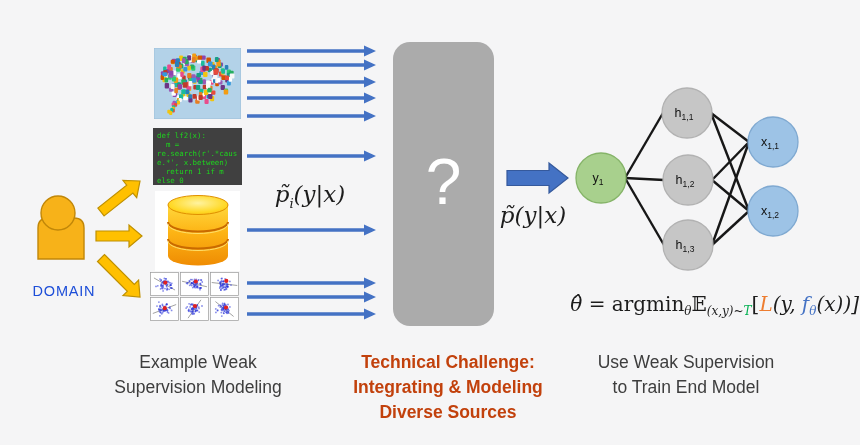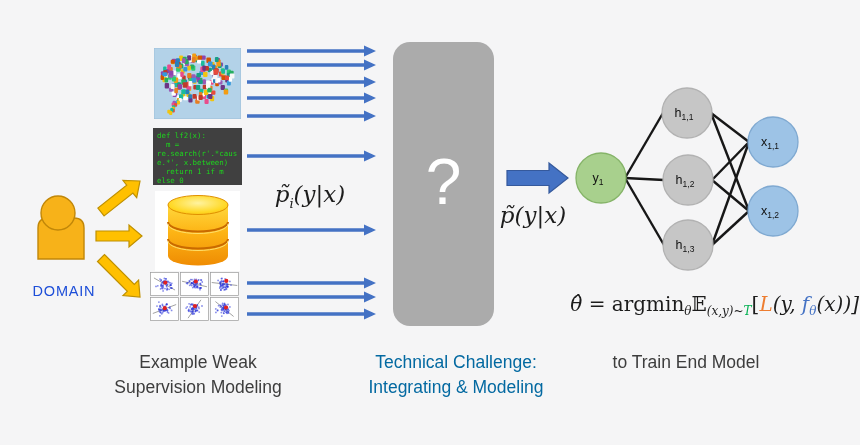--- a/index.html
+++ b/index.html
@@ -29,21 +29,21 @@
   #formula{left:543px;top:292px;width:316px;text-align:right;
     font-family:"DejaVu Serif","DejaVu Sans",serif;font-size:20px;color:#1c1c1c;white-space:nowrap;}
   #formula .f-i{font-style:italic;}
   #formula .f-sub{font-size:12px;vertical-align:-4px;}
   #formula .f-green{color:#00b050;}
   #formula .f-orange{color:#ed7d31;}
   #formula .f-blue{color:#4472c4;}
   
   .caption{top:350px;width:250px;text-align:center;font-size:17.5px;line-height:25px;color:#3d3d3d;}
   #caption-sources{left:73px;}
-  #caption-challenge{left:331px;font-weight:400;color:#0369a1;}
+  #caption-challenge{left:323px;font-weight:700;color:#c2410c;}
   #caption-model{left:561px;}
   .cap-line{display:block;}
 </style>
 </head>
 <body>
 
 <div id="canvas">
 
   <svg class="abs" id="expert-icon" style="left:30px;top:188px;" width="62" height="76" viewBox="0 0 62 76">
     <path d="M8,71 v-31 q0,-10 10,-10 h26 q10,0 10,10 v31 z" fill="#f7b219" stroke="#c18708" stroke-width="1.4"></path>
@@ -682,17 +682,19 @@
 
   <div class="abs" id="formula"><span class=" f-i">θ̂</span><span class=""> = </span><span class="">argmin</span><span class=" f-i f-sub">θ</span><span class="">𝔼</span><span class=" f-i f-sub">(x,y)~</span><span class=" f-i f-sub f-green">T</span><span class="">[</span><span class=" f-i f-orange">L</span><span class=" f-i">(y, </span><span class=" f-i f-blue">f</span><span class=" f-i f-sub f-blue">θ</span><span class=" f-i">(x))]</span></div>
 
   <div class="abs caption" id="caption-sources">
     <span class="cap-line">Example Weak</span>
     <span class="cap-line">Supervision Modeling</span>
   </div>
   <div class="abs caption" id="caption-challenge">
     <span class="cap-line">Technical Challenge:</span>
     <span class="cap-line">Integrating &amp; Modeling</span>
+    <span class="cap-line">Diverse Sources</span>
   </div>
   <div class="abs caption" id="caption-model">
+    <span class="cap-line">Use Weak Supervision</span>
     <span class="cap-line">to Train End Model</span>
   </div>
 </div>
 
 </body></html>

